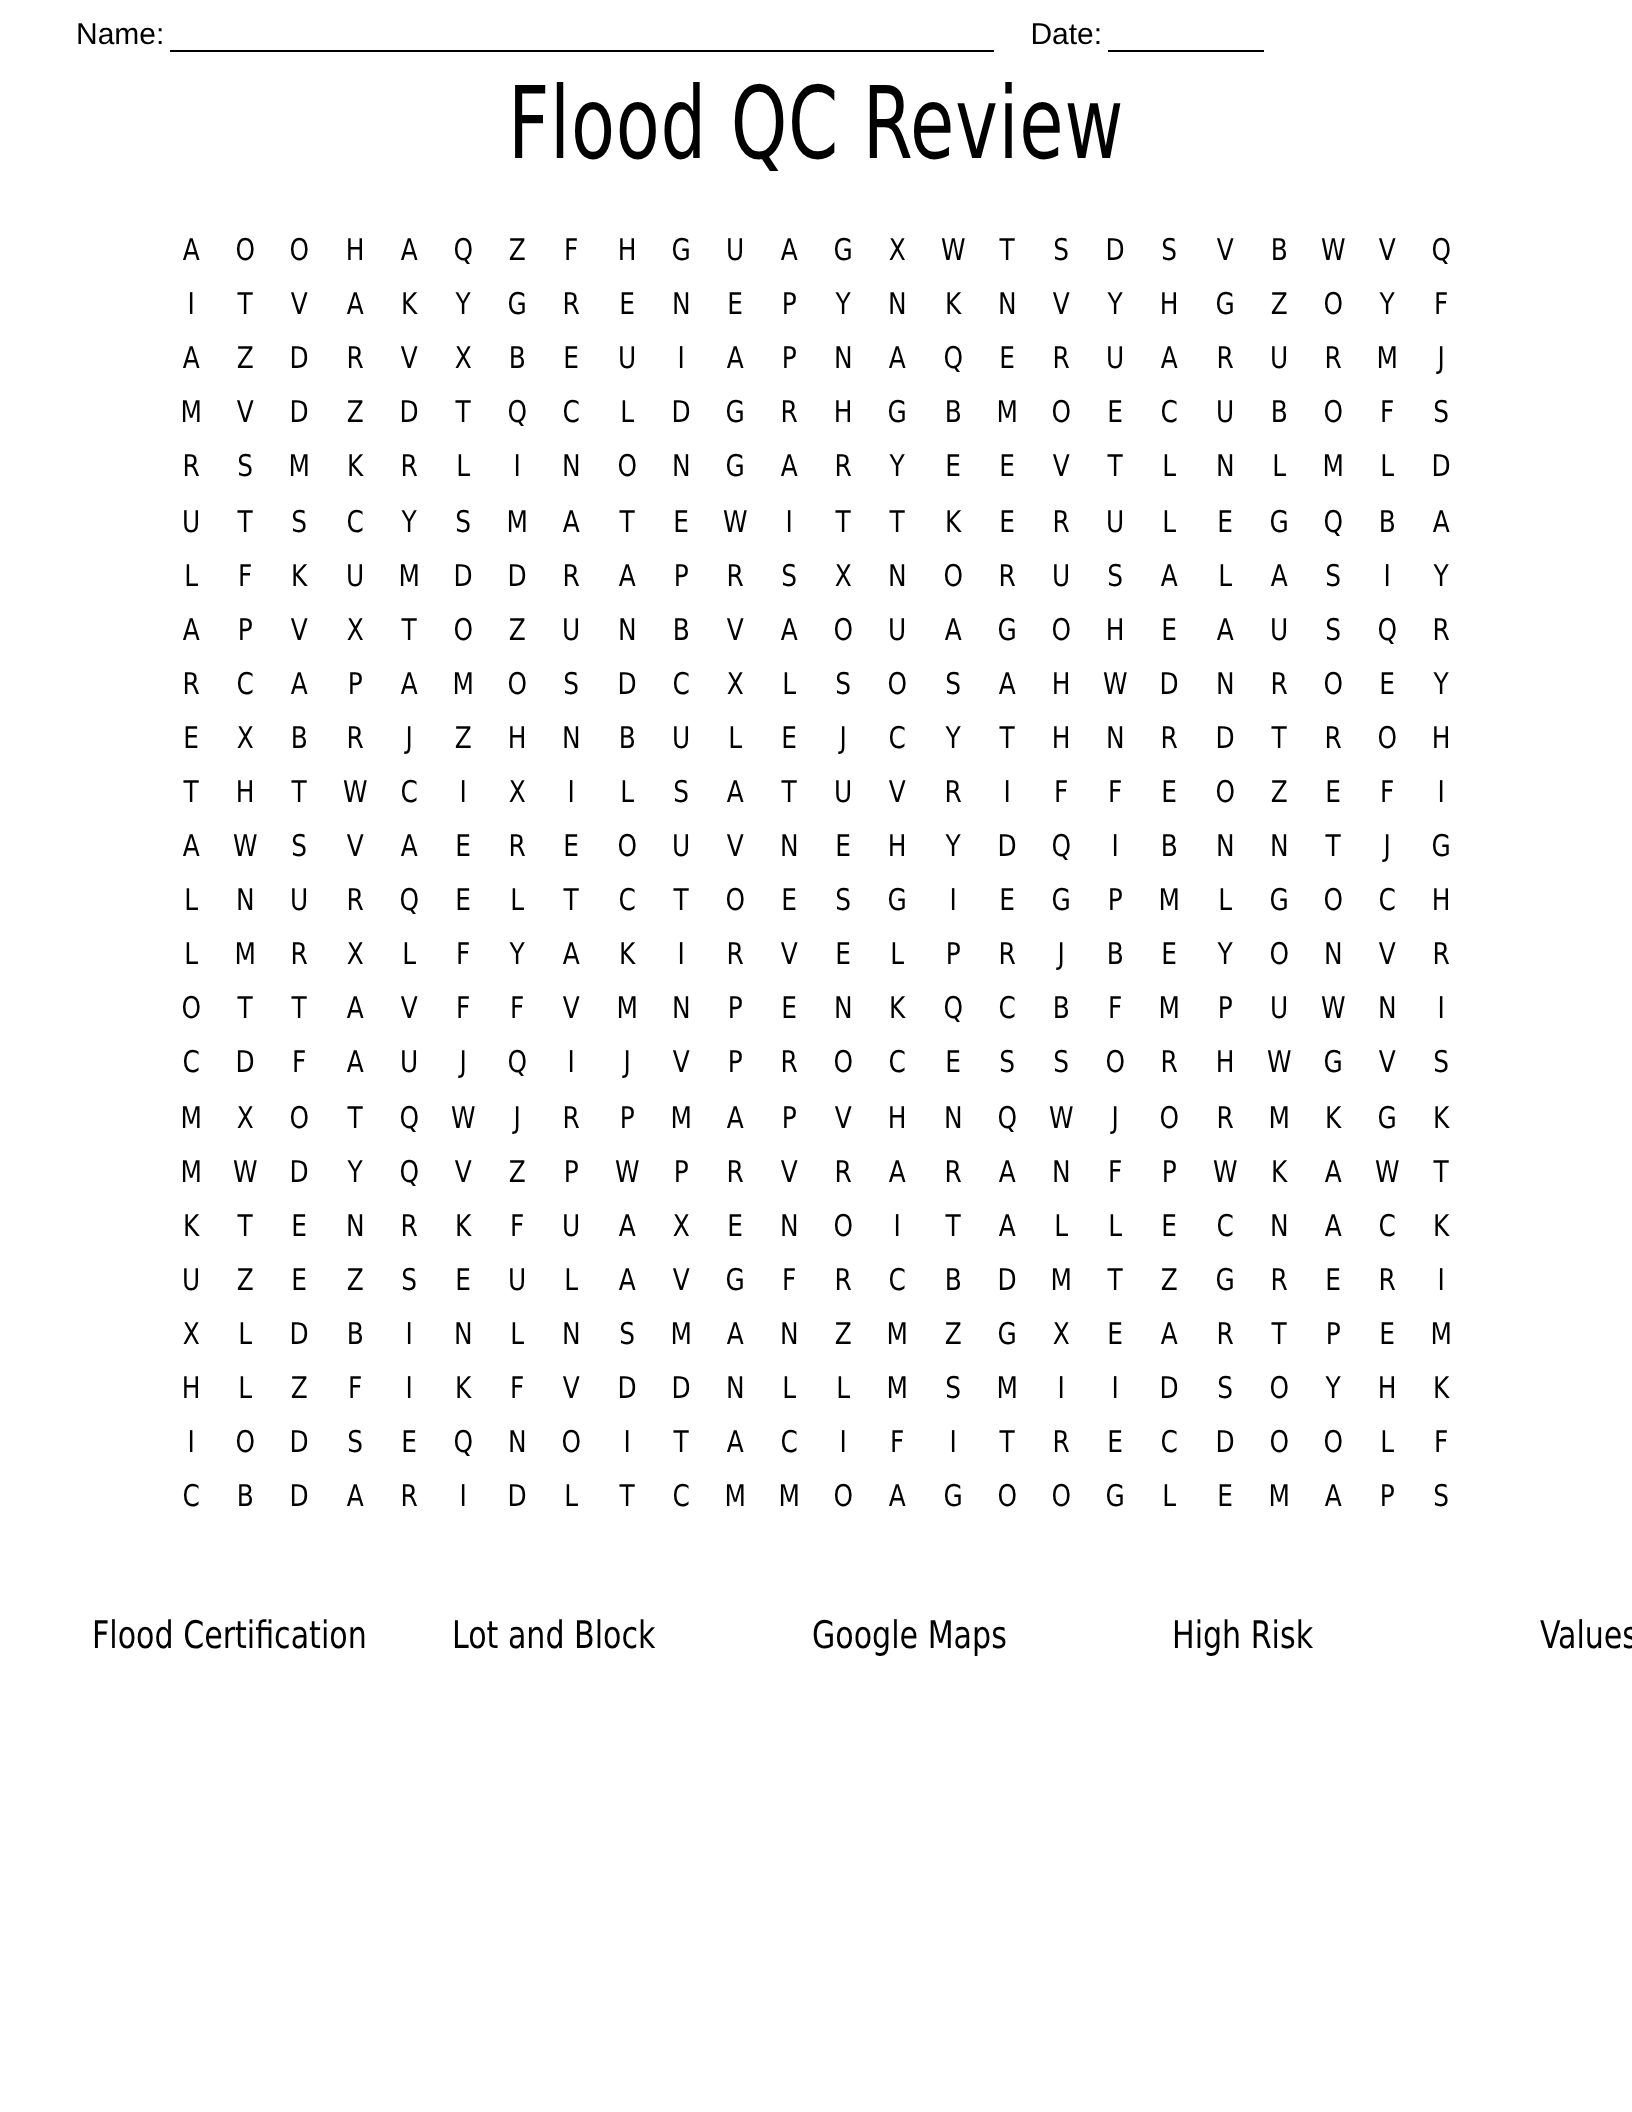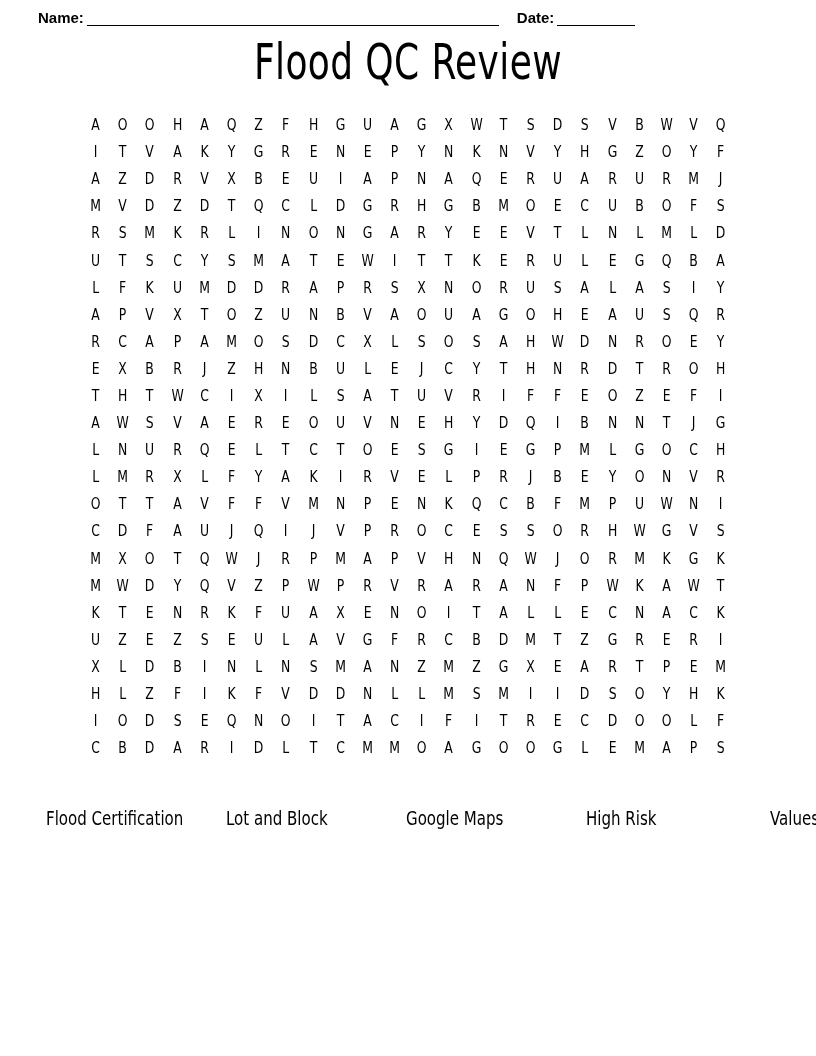--- a/index.html
+++ b/index.html
@@ -33,21 +33,20 @@
     display: flex;
     align-items: flex-end;
     font-size: 15px;
     line-height: 17px;
     white-space: nowrap;
   }
   .field-label {
     font-family: "Liberation Sans", sans-serif;
     font-size: 15px;
     letter-spacing: 0px;
-    font-weight: bold;
   }
   .rule {
     display: inline-block;
     border-bottom: 1px solid #000000;
     height: 13px;
     margin-left: 3px;
   }
   .rule-name { width: 412px; }
   .rule-date { width: 78px; }
   .field-date { margin-left: 18px; text-align: right; }

